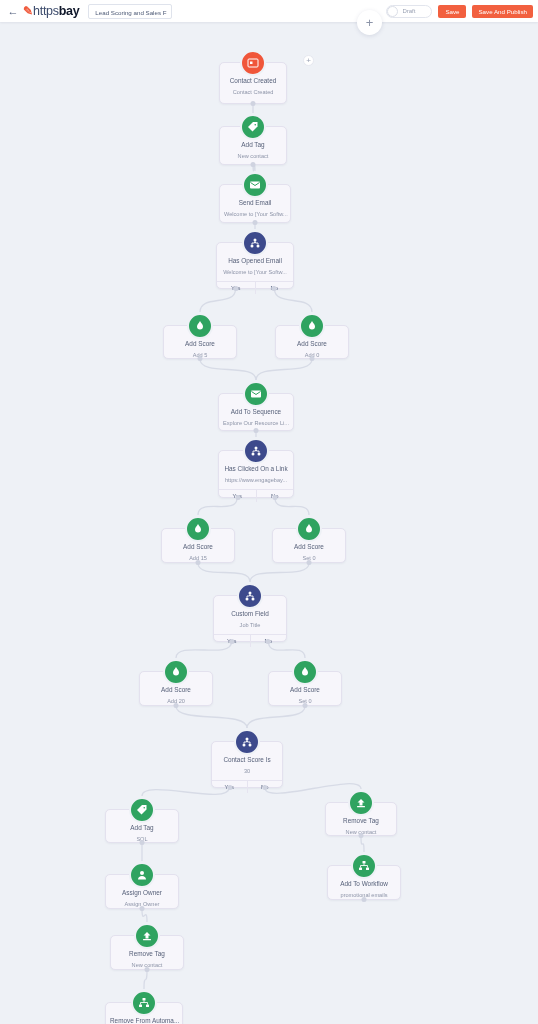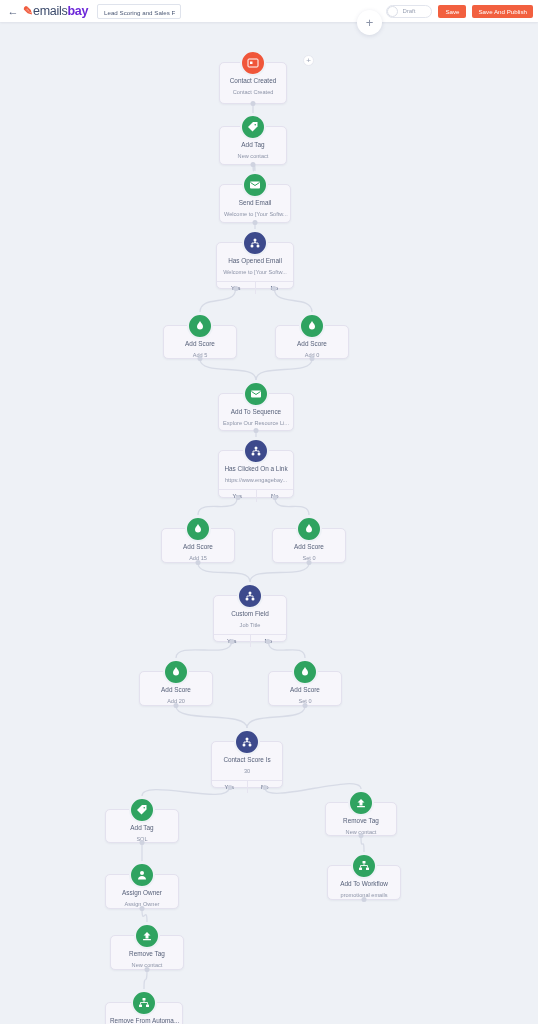--- a/index.html
+++ b/index.html
@@ -22,21 +22,21 @@
     width: 18px; margin-left: 4px;
     font-size: 11px; color: #4a5878;
     text-align: center; line-height: 1; cursor: pointer;
   }
   .logo { display: flex; align-items: center; margin-left: 1px; }
   .logo-mark {
     font-size: 12px; color: #f05a3c; line-height: 1;
     margin-right: 0px; font-weight: bold;
   }
   .logo-engage { font-size: 12.5px; color: #3b4a6b; letter-spacing: -0.3px; }
-  .logo-bay { font-size: 12.5px; color: #6d28d9; font-weight: bold; letter-spacing: -0.3px; }
+  .logo-bay { font-size: 12.5px; color: #0f172a; font-weight: bold; letter-spacing: -0.3px; }
   .wf-name {
     margin-left: 9px;
     border: 1px solid #dfe3ec;
     border-radius: 2px;
     padding: 3px 6px;
     font-size: 6.2px; color: #4c5975;
     background: #fff;
     max-width: 84px; height: 15px;
     line-height: 9px;
     white-space: nowrap; overflow: hidden;
@@ -145,21 +145,21 @@
     cursor: pointer; z-index: 20;
   }
 </style>
 </head>
 <body>
 
 <div class="header">
   <div class="back-arrow">←</div>
   <div class="logo">
     <span class="logo-mark">✎</span>
-    <span class="logo-engage">emails</span>
+    <span class="logo-engage">https</span>
     <span class="logo-bay">bay</span>
   </div>
   <div class="wf-name">Lead Scoring and Sales F</div>
   <div class="hdr-right">
     <div class="toggle-wrap">
       <div class="toggle">
         <div class="toggle-knob"></div>
         <span class="toggle-label">Draft</span>
       </div>
     </div>

